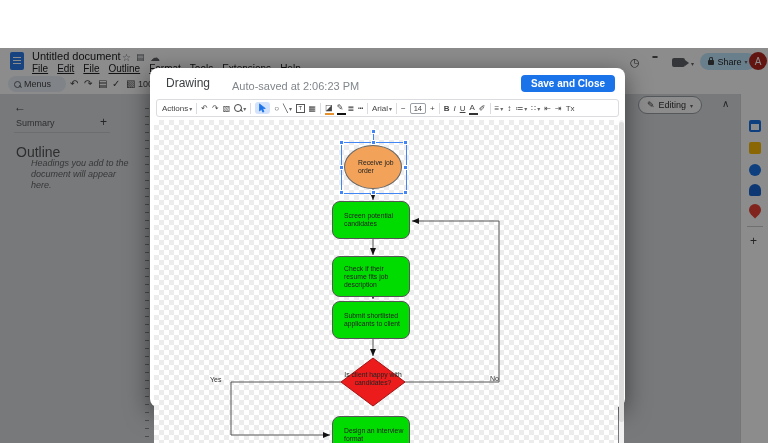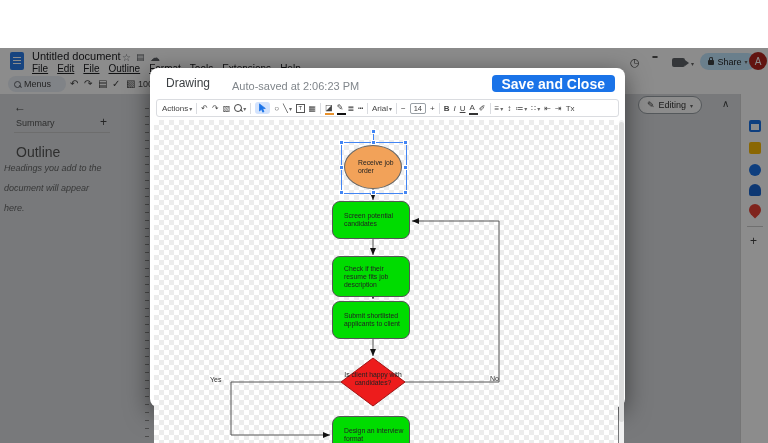--- a/index.html
+++ b/index.html
@@ -36,40 +36,40 @@
   .avatar{position:absolute;left:749px;top:4px;width:18px;height:18px;border-radius:50%;background:#b3261e;
     color:#fff;font-size:10px;display:flex;align-items:center;justify-content:center;}
   .editing-pill{position:absolute;left:638px;top:48px;height:16px;padding:0 8px;border:1px solid #9aa0a6;border-radius:9px;
     display:flex;align-items:center;gap:4px;font-size:9px;color:#333;background:#fff;}
   .collapse{position:absolute;left:722px;top:50px;font-size:10px;color:#444;}
   .outline-back{position:absolute;left:14px;top:52px;font-size:12px;color:#444;}
   .outline-summary{position:absolute;left:16px;top:70px;font-size:9px;color:#555;}
   .outline-add{position:absolute;left:100px;top:67px;font-size:12px;color:#444;}
   .outline-div{position:absolute;left:14px;top:84px;width:96px;height:1px;background:#c7c7c7;}
   .outline-label{position:absolute;left:16px;top:96px;font-size:14px;color:#555;}
-  .outline-hint{position:absolute;left:4px;top:110px;width:104px;font-size:9px;font-style:italic;color:#666;line-height:20px;}
+  .outline-hint{position:absolute;left:31px;top:110px;width:104px;font-size:9px;font-style:italic;color:#666;line-height:11px;}
   .rsb{position:absolute;left:740px;top:46px;width:28px;height:397px;background:#fff;border-left:1px solid #d5d5d5;}
   .rsb-ic{position:absolute;left:8px;width:12px;height:12px;border-radius:2px;}
   .rsb-cal{top:26px;background:#1a73e8;}
   .rsb-cal::after{content:"";position:absolute;left:2px;top:4px;width:8px;height:6px;background:#fff;}
   .rsb-keep{top:48px;background:#fbbc04;}
   .rsb-tasks{top:70px;background:#1a73e8;border-radius:50%;}
   .rsb-contacts{top:90px;background:#1967d2;border-radius:50% 50% 2px 2px;}
   .rsb-maps{top:110px;background:#ea4335;border-radius:50% 50% 50% 0;transform:rotate(-45deg);}
   .rsb-divider{position:absolute;left:6px;top:132px;width:16px;height:1px;background:#ccc;}
   .rsb-plus{position:absolute;left:9px;top:140px;font-size:12px;color:#444;}
   .overlay{position:absolute;inset:0;background:rgba(0,0,0,0.45);}
 
   
   .dialog{position:absolute;left:150px;top:20px;width:475px;height:339px;background:#fff;border-radius:8px;
     box-shadow:0 6px 24px rgba(0,0,0,0.5);}
   .dlg-title{position:absolute;left:16px;top:8px;font-size:12px;color:#3c4043;}
   .dlg-autosave{position:absolute;left:82px;top:12px;font-size:11px;color:#80868b;}
   .dlg-save{position:absolute;right:10px;top:7px;height:17px;padding:0 10px;background:#1a73e8;color:#fff;
-    border:none;border-radius:4px;font-size:14px;font-weight:bold;display:flex;align-items:center;cursor:pointer;}
+    border:none;border-radius:4px;font-size:10px;font-weight:bold;display:flex;align-items:center;cursor:pointer;}
   .dlg-toolbar{position:absolute;left:6px;top:31px;width:463px;height:18px;border:1px solid #dadce0;border-radius:3px;
     box-sizing:border-box;display:flex;align-items:center;gap:4px;padding:0 5px;font-size:8px;color:#444;}
   .ti{display:flex;align-items:center;gap:1px;white-space:nowrap;cursor:pointer;}
   .tsep{width:1px;height:11px;background:#dadce0;}
   .caret{font-size:6px;color:#666;}
   .tool-active{background:#d3e3fd;border-radius:3px;padding:1px 3px;}
   .cbar{position:relative;padding-bottom:2px;}
   .cbar::after{content:"";position:absolute;left:0;bottom:-1px;width:9px;height:2px;}
   .cbar-orange::after{background:#e8902a;}
   .cbar-black::after{background:#111;}

